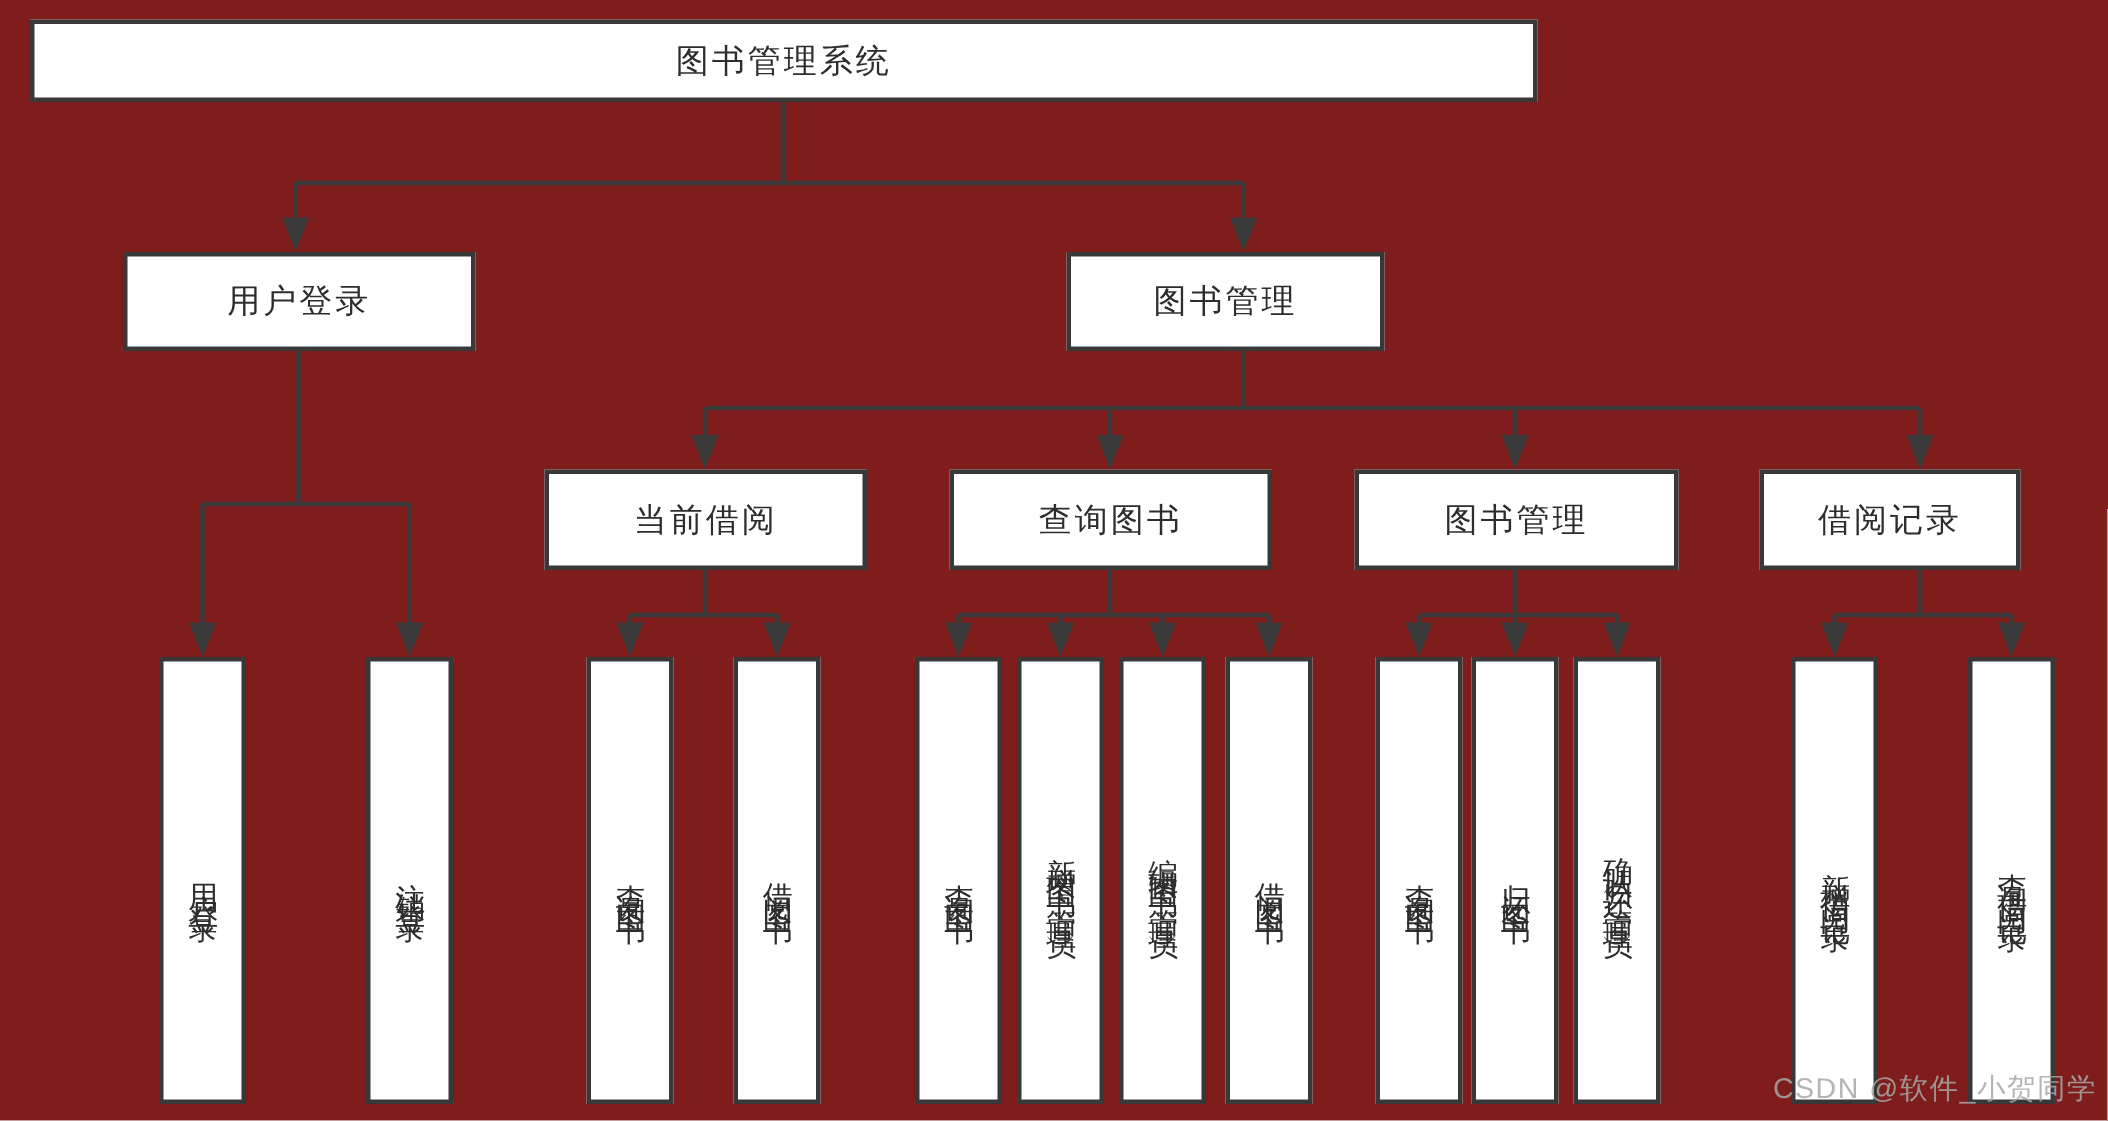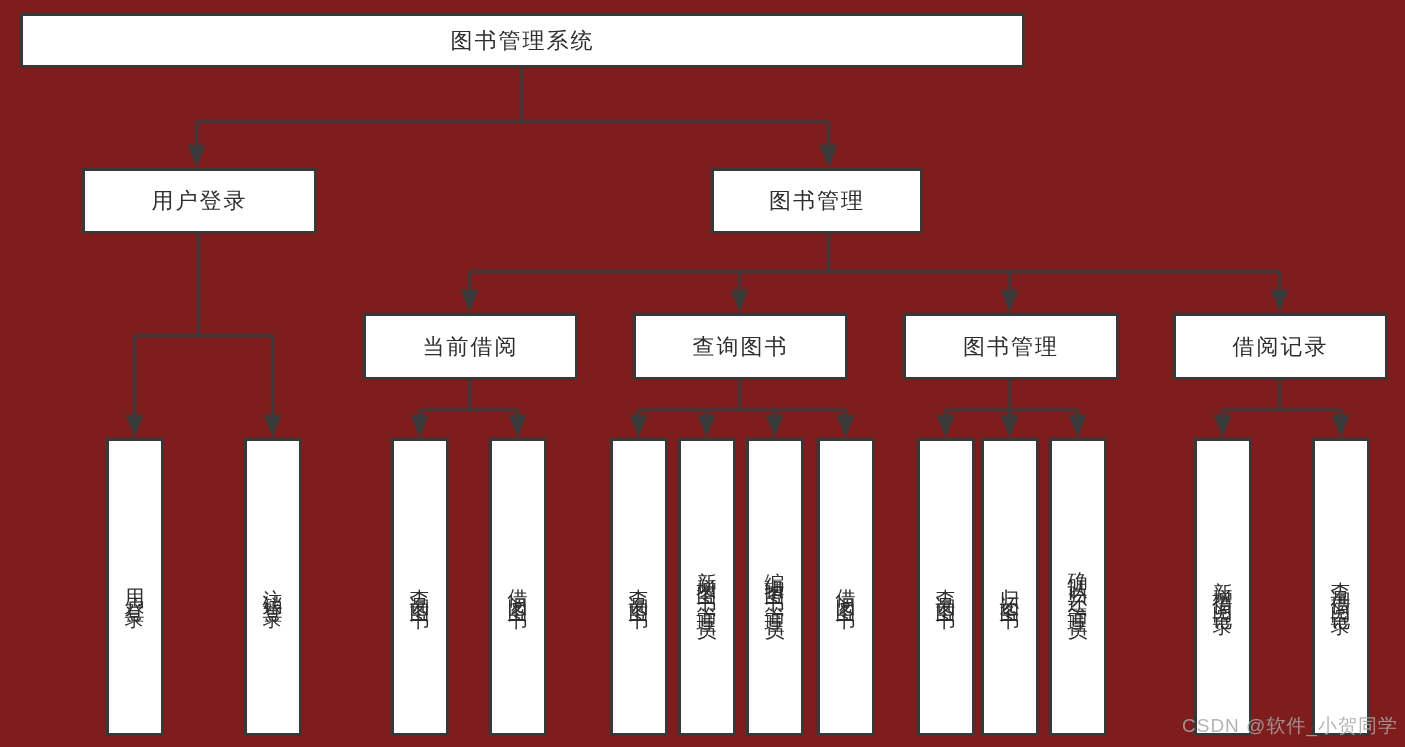--- a/index.html
+++ b/index.html
@@ -133,21 +133,21 @@
 
   <div class="node h-node" style="left:363px;top:313px;width:215px;height:67px">
     <span>当前借阅</span>
   </div>
   <div class="node h-node" style="left:633px;top:313px;width:215px;height:67px">
     <span>查询图书</span>
   </div>
   <div class="node h-node" style="left:903px;top:313px;width:216px;height:67px">
     <span>图书管理</span>
   </div>
-  <div class="node h-node" style="left:1173px;top:313px;width:215px;height:67px">
+  <div class="node h-node" style="left:1173px;top:313px;width:174px;height:67px">
     <span>借阅记录</span>
   </div>
 
   <div class="node leaf" style="left:106px">
     <span class="v-label">用户登录</span>
   </div>
   <div class="node leaf" style="left:244px">
     <span class="v-label">注销登录</span>
   </div>
 

